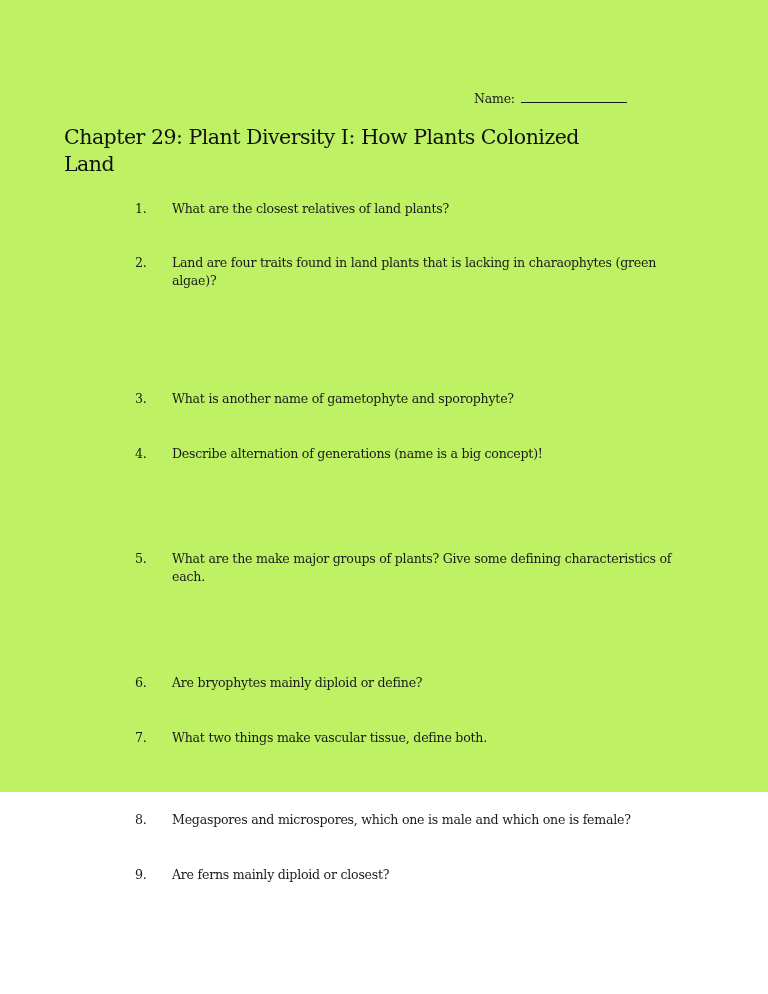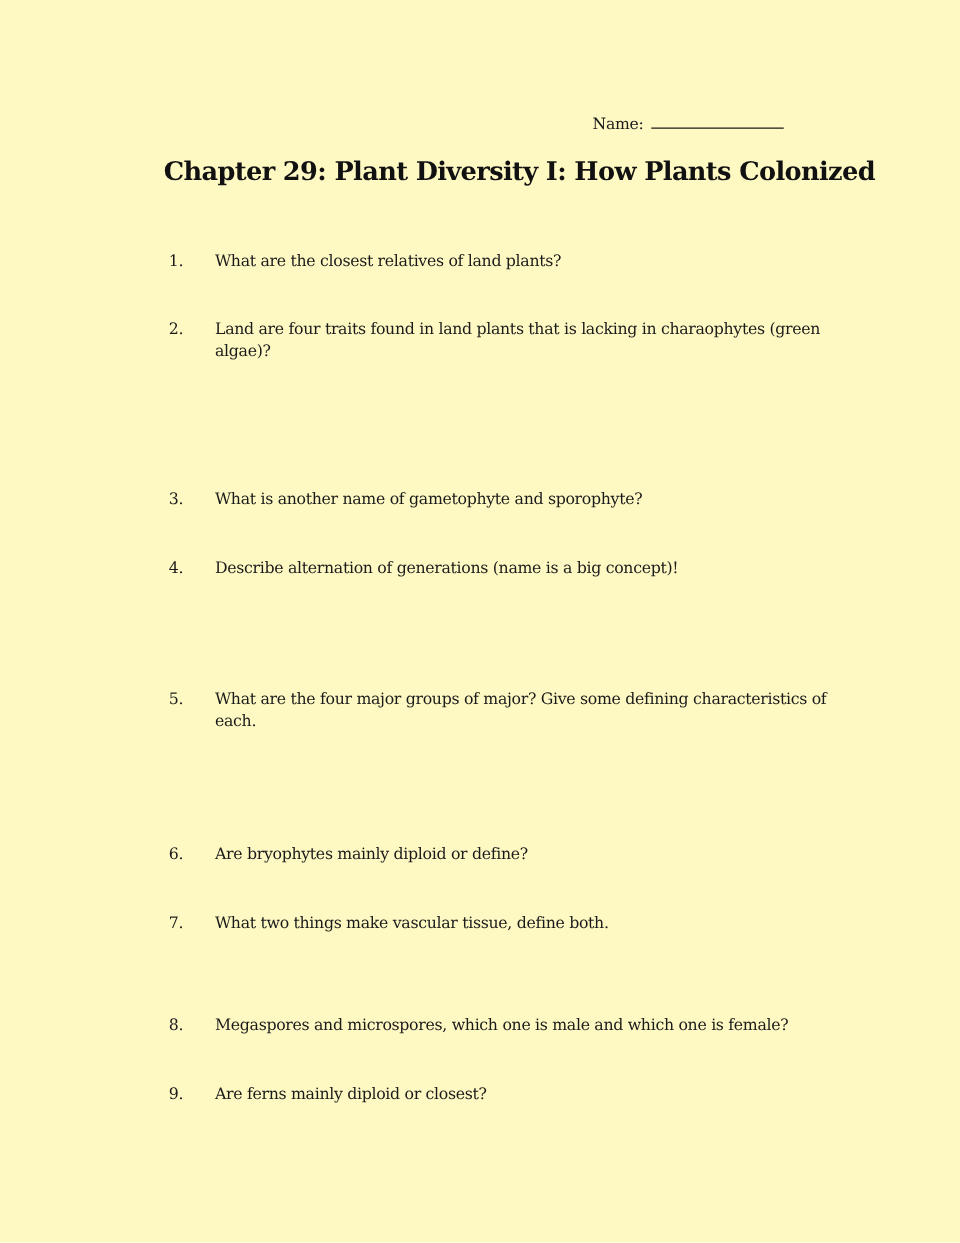--- a/index.html
+++ b/index.html
@@ -11,46 +11,46 @@
       width: 768px;
       height: 994px;
       position: relative;
       overflow: hidden;
       font-family: "DejaVu Serif", "Liberation Serif", serif;
       color: #1a1a1a;
     }
     .page {
       position: absolute;
       left: 0; top: 0;
-      width: 768px; height: 994px;
-      background: #fef9c3;
+      width: 768px; height: 792px;
+      background: #bef264;
     }
     .name-line {
       position: absolute;
       left: 474px;
       top: 91px;
       font-size: 12.5px;
       letter-spacing: -0.2px;
       white-space: nowrap;
     }
     .name-line .blank {
       display: inline-block;
       width: 106px;
       border-bottom: 1px solid #1a1a1a;
       margin-left: 6px;
       height: 11px;
       vertical-align: baseline;
     }
     .title {
       position: absolute;
-      left: 80px;
+      left: 64px;
       width: 620px;
       top: 124px;
-      text-align: right;
-      font-weight: bold;
+      text-align: left;
+      font-weight: normal;
       font-size: 20.5px;
       line-height: 27px;
       letter-spacing: -0.5px;
       color: #111111;
     }
     .question {
       position: absolute;
       left: 135px;
       font-size: 12.6px;
       line-height: 18px;
@@ -71,20 +71,21 @@
 <body>
 
 <div class="page">
 
   <div class="name-line">
     <span>Name:</span><span class="blank"></span>
   </div>
 
   <div class="title">
     <div>Chapter 29:  Plant Diversity I: How Plants Colonized</div>
+    <div>Land</div>
   </div>
 
   <div class="question" style="top:200px;">
     <span class="num">1.</span>
     <span class="text">What are the closest relatives of land plants?</span>
   </div>
 
   <div class="question" style="top:254px;">
     <span class="num">2.</span>
     <span class="text" style="width:500px;">Land are four traits found in land plants that is lacking in charaophytes (green algae)?</span>
@@ -95,21 +96,21 @@
     <span class="text">What is another name of gametophyte and sporophyte?</span>
   </div>
 
   <div class="question" style="top:445px;">
     <span class="num">4.</span>
     <span class="text">Describe alternation of generations (name is a big concept)!</span>
   </div>
 
   <div class="question" style="top:550px;">
     <span class="num">5.</span>
-    <span class="text" style="width:500px;">What are the four major groups of major?  Give some defining characteristics of each.</span>
+    <span class="text" style="width:500px;">What are the make major groups of plants?  Give some defining characteristics of each.</span>
   </div>
 
   <div class="question" style="top:674px;">
     <span class="num">6.</span>
     <span class="text">Are bryophytes mainly diploid or define?</span>
   </div>
 
   <div class="question" style="top:729px;">
     <span class="num">7.</span>
     <span class="text">What two things make vascular tissue, define both.</span>

